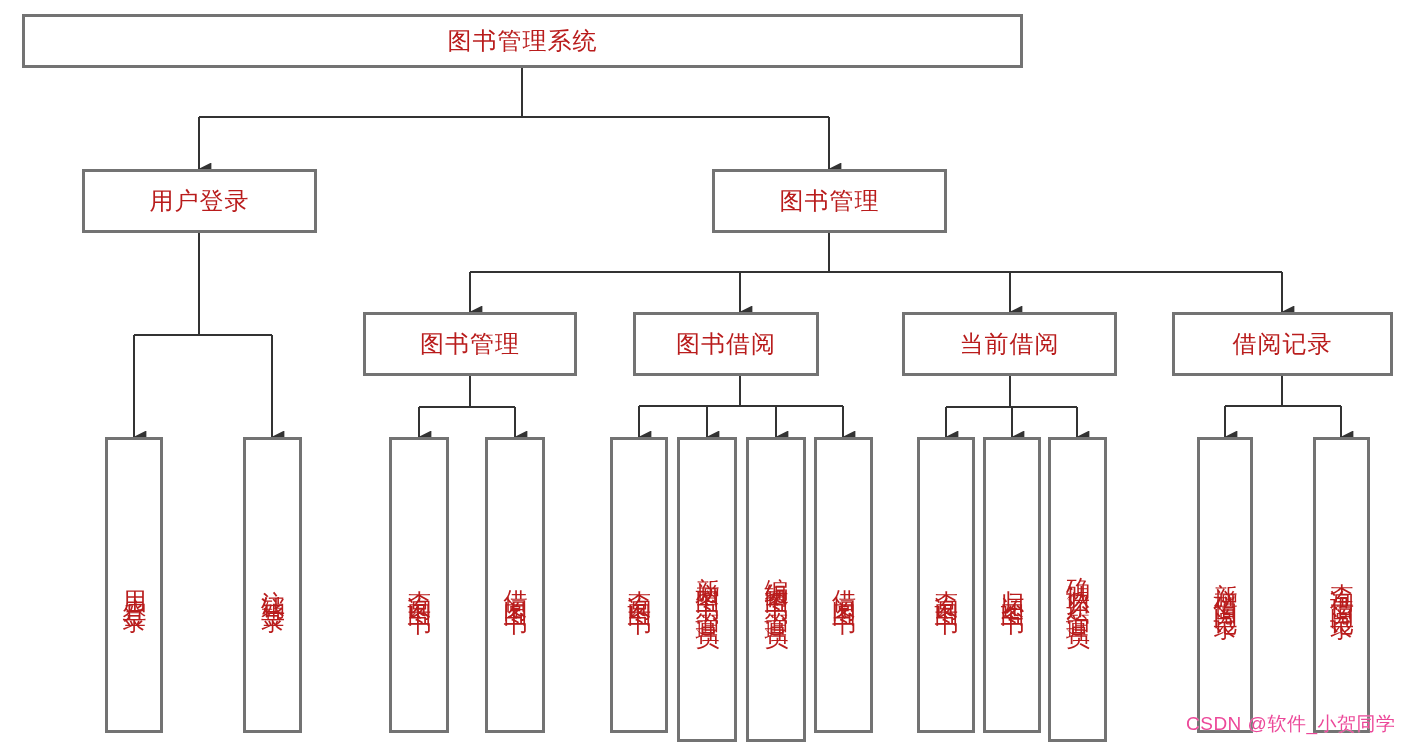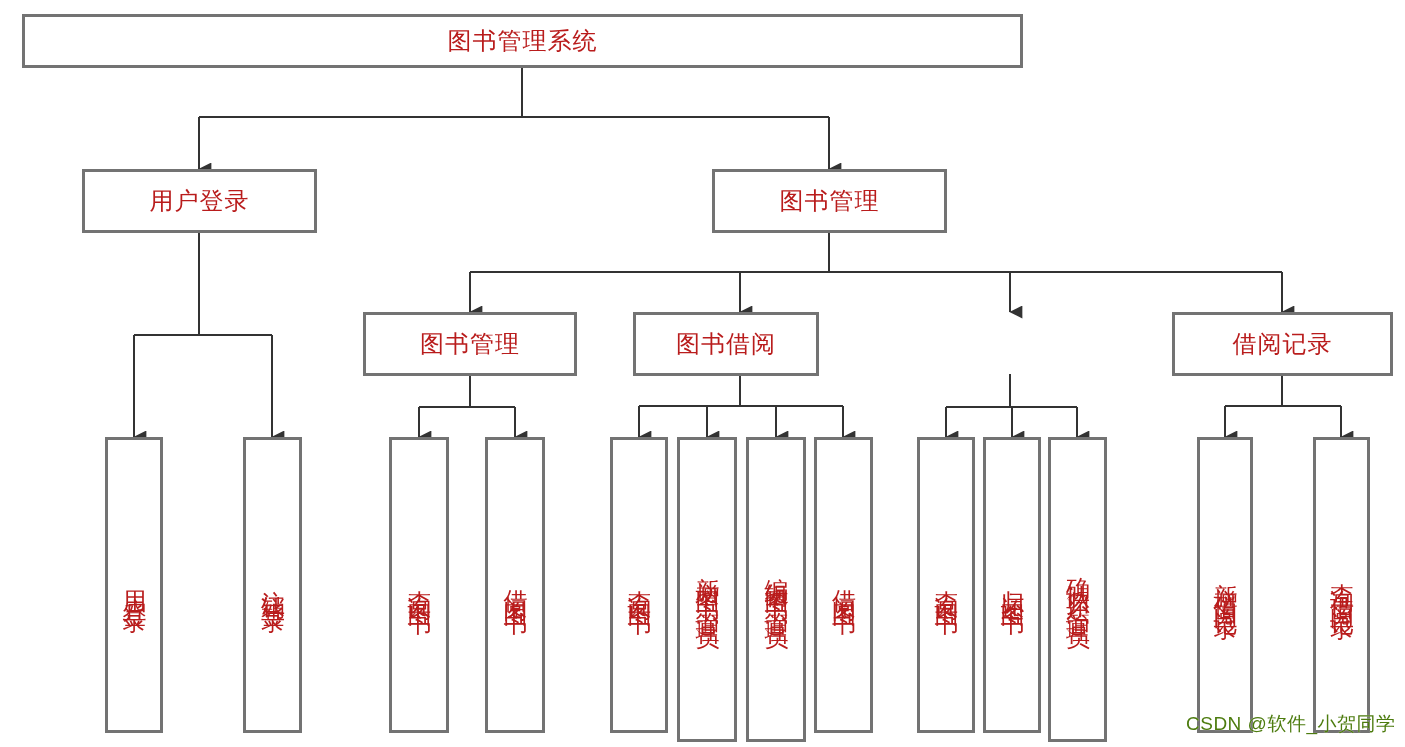--- a/index.html
+++ b/index.html
@@ -14,21 +14,21 @@
     display:flex; align-items:center; justify-content:center;
     font-size:24px; line-height:1.2; color:#b91c1c;
   }
   .node.h { letter-spacing:1px; }
   .node.v {
     writing-mode:vertical-rl; text-orientation:mixed;
     letter-spacing:7px; font-size:24px;
   }
   .watermark {
     position:absolute; left:1186px; top:711px; z-index:3;
-    font-size:19px; color:#4d7c0f; white-space:nowrap; letter-spacing:0.5px;
+    font-size:19px; color:#ec4899; white-space:nowrap; letter-spacing:0.5px;
     text-shadow:0 0 1px rgba(255,255,255,0.8);
   }
 </style>
 </head>
 <body>
 
 <div class="canvas">
 
   <svg class="connectors" viewBox="0 0 1405 747" xmlns="http://www.w3.org/2000/svg">
     <defs>
@@ -73,20 +73,21 @@
     </g>
   </svg>
 
   <div class="node h" style="left:22px; top:14px; width:1001px; height:54px;">图书管理系统</div>
 
   <div class="node h" style="left:82px; top:169px; width:235px; height:64px;">用户登录</div>
   <div class="node h" style="left:712px; top:169px; width:235px; height:64px;">图书管理</div>
 
   <div class="node h" style="left:363px; top:312px; width:214px; height:64px;">图书管理</div>
   <div class="node h" style="left:633px; top:312px; width:186px; height:64px;">图书借阅</div>
+  <div class="node h" style="left:902px; top:312px; width:215px; height:64px;">当前借阅</div>
   <div class="node h" style="left:1172px; top:312px; width:221px; height:64px;text-align:center;">借阅记录</div>
 
   <div class="node v" style="left:105px; top:437px; width:58px; height:296px;">用户登录</div>
   <div class="node v" style="left:243px; top:437px; width:59px; height:296px;">注销登录</div>
 
   <div class="node v" style="left:389px; top:437px; width:60px; height:296px;">查询图书</div>
   <div class="node v" style="left:485px; top:437px; width:60px; height:296px;">借阅图书</div>
 
   <div class="node v" style="left:610px; top:437px; width:58px; height:296px;">查询图书</div>
   <div class="node v" style="left:677px; top:437px; width:60px; height:305px;">新增图书（管理员）</div>

